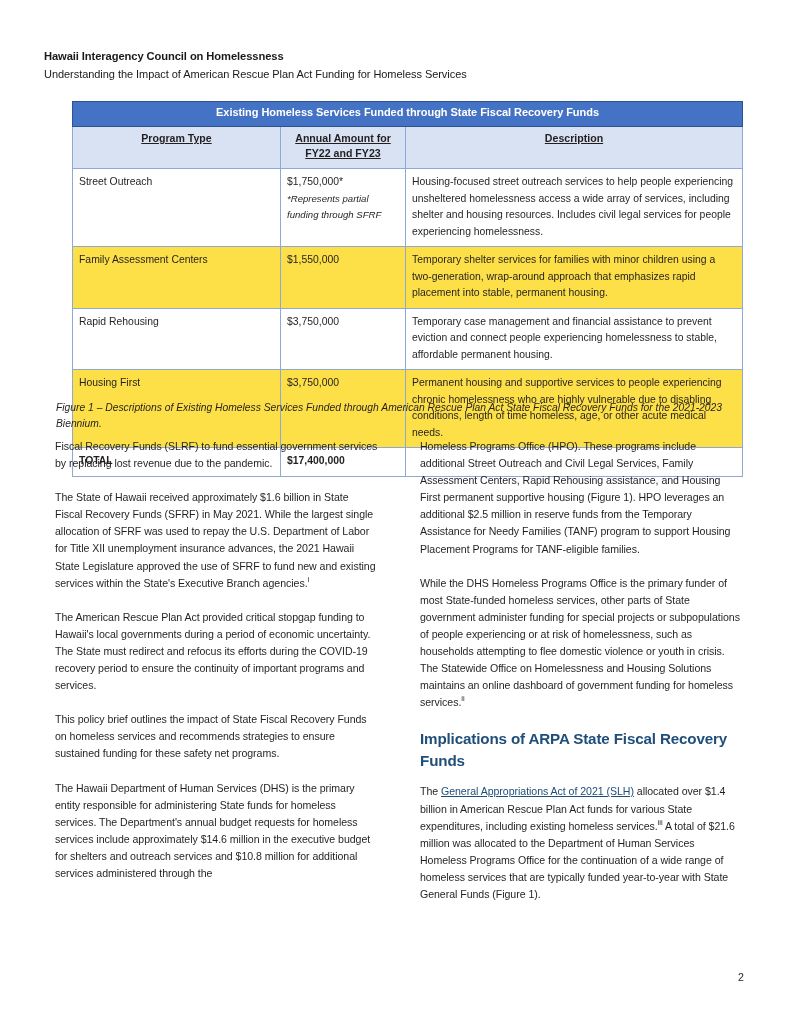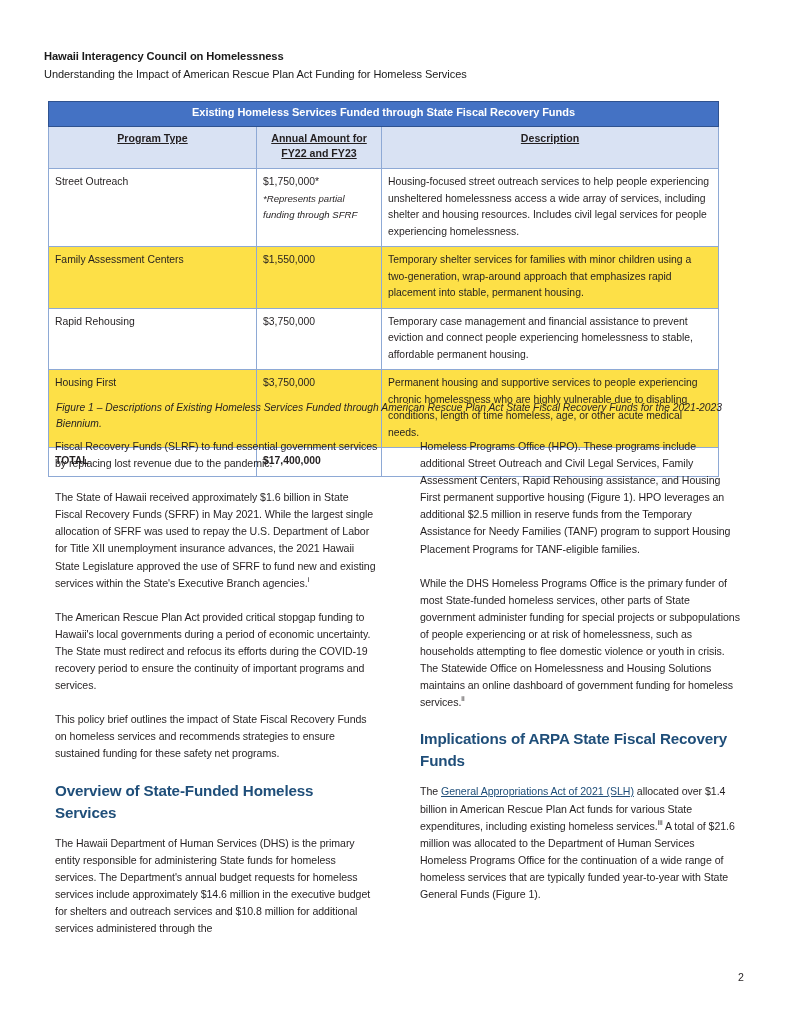--- a/index.html
+++ b/index.html
@@ -40,21 +40,21 @@
     font-size: 11px;
     line-height: 16px;
     letter-spacing: -0.05px;
     color: #1a1a1a;
     margin-top: 2px;
   }
 
   
   .fig-table {
     position: absolute;
-    left: 48px;
+    left: 72px;
     top: 97px;
     width: 670px;
     border-collapse: collapse;
     table-layout: fixed;
     font-size: 10.3px;
   }
   .fig-table td, .fig-table th {
     border: 1px solid #8ea9d5;
     padding: 0;
     vertical-align: top;
@@ -233,21 +233,20 @@
     </tbody>
   </table>
 
   <div class="caption">Figure 1 – Descriptions of Existing Homeless Services Funded through American Rescue Plan Act State Fiscal Recovery Funds for the 2021-2023 Biennium.</div>
 
   <div class="col col-left">
     <p>Fiscal Recovery Funds (SLRF) to fund essential government services by replacing lost revenue due to the pandemic.</p>
     <p><span>The State of Hawaii received approximately $1.6 billion in State Fiscal Recovery Funds (SFRF) in May 2021. While the largest single allocation of SFRF was used to repay the U.S. Department of Labor for Title XII unemployment insurance advances, the 2021 Hawaii State Legislature approved the use of SFRF to fund new and existing services within the State's Executive Branch agencies.</span><sup class="fn">i</sup></p>
     <p>The American Rescue Plan Act provided critical stopgap funding to Hawaii's local governments during a period of economic uncertainty. The State must redirect and refocus its efforts during the COVID-19 recovery period to ensure the continuity of important programs and services.</p>
     <p>This policy brief outlines the impact of State Fiscal Recovery Funds on homeless services and recommends strategies to ensure sustained funding for these safety net programs.</p>
-    <h2 class="sec">Overview of State-Funded Homeless Services</h2>
     <p>The Hawaii Department of Human Services (DHS) is the primary entity responsible for administering State funds for homeless services. The Department's annual budget requests for homeless services include approximately $14.6 million in the executive budget for shelters and outreach services and $10.8 million for additional services administered through the</p>
   </div>
 
   <div class="col col-right">
     <p>Homeless Programs Office (HPO). These programs include additional Street Outreach and Civil Legal Services, Family Assessment Centers, Rapid Rehousing assistance, and Housing First permanent supportive housing (Figure 1). HPO leverages an additional $2.5 million in reserve funds from the Temporary Assistance for Needy Families (TANF) program to support Housing Placement Programs for TANF-eligible families.</p>
     <p><span>While the DHS Homeless Programs Office is the primary funder of most State-funded homeless services, other parts of State government administer funding for special projects or subpopulations of people experiencing or at risk of homelessness, such as households attempting to flee domestic violence or youth in crisis. The Statewide Office on Homelessness and Housing Solutions maintains an online dashboard of government funding for homeless services.</span><sup class="fn">ii</sup></p>
     <h2 class="sec">Implications of ARPA State Fiscal Recovery Funds</h2>
     <p><span>The </span><a class="inline-link" href="#">General Appropriations Act of 2021 (SLH)</a><span> allocated over $1.4 billion in American Rescue Plan Act funds for various State expenditures, including existing homeless services.</span><sup class="fn">iii</sup><span> A total of $21.6 million was allocated to the Department of Human Services Homeless Programs Office for the continuation of a wide range of homeless services that are typically funded year-to-year with State General Funds (Figure 1).</span></p>
   </div>
 

